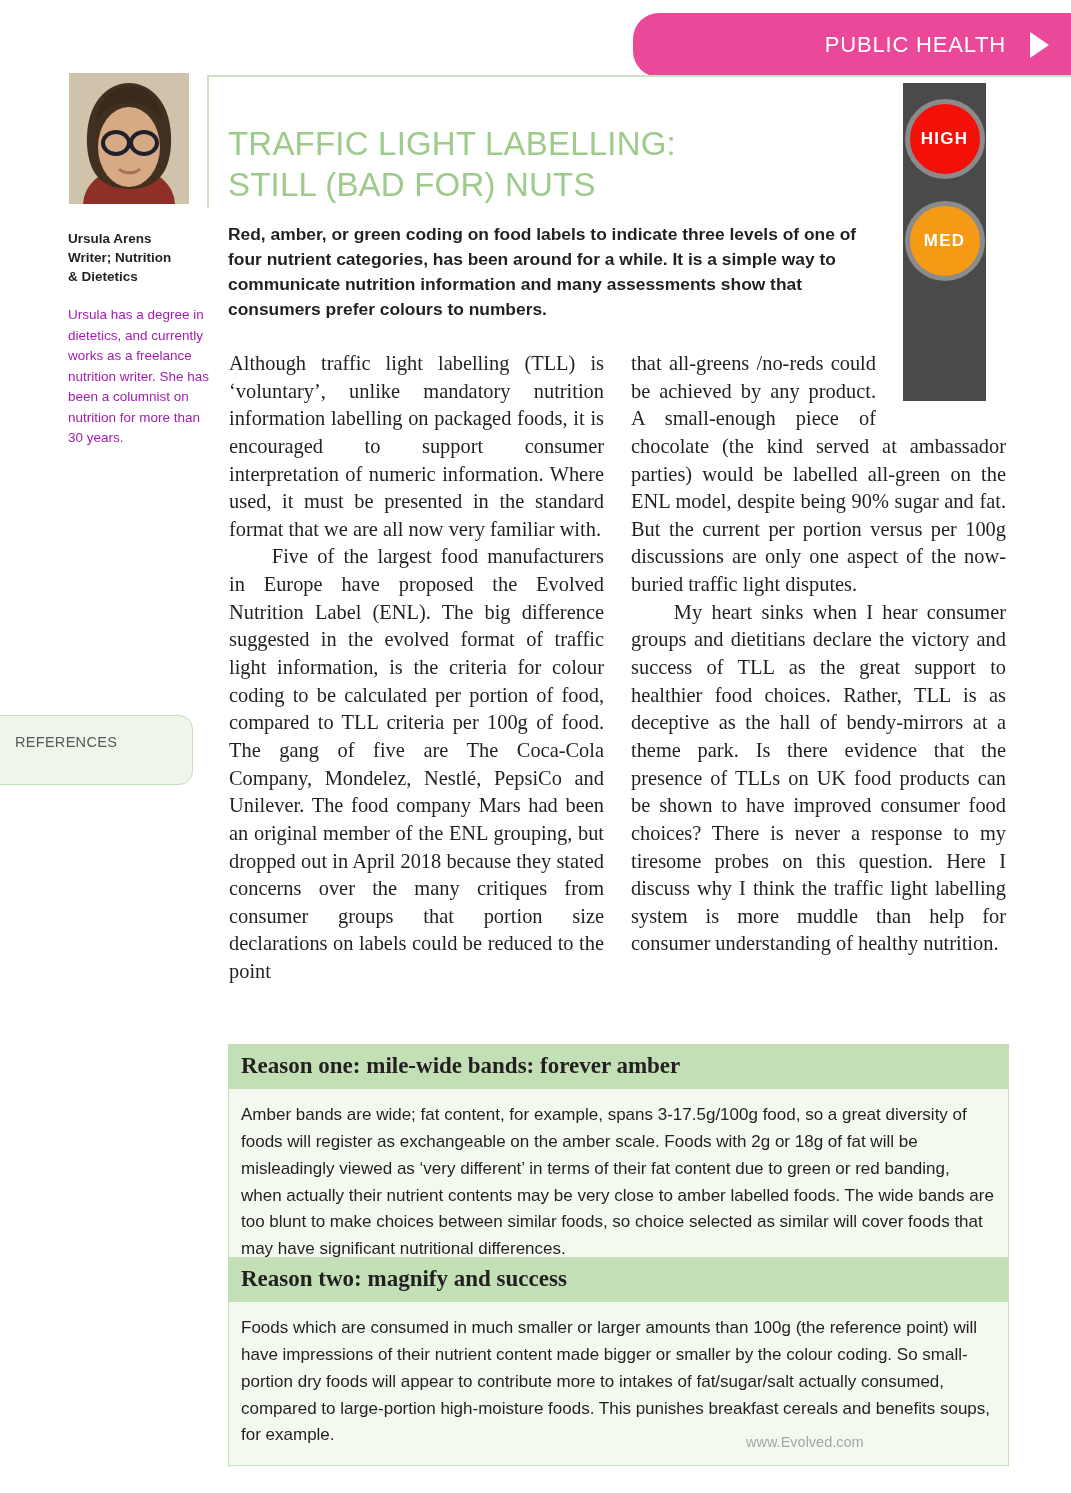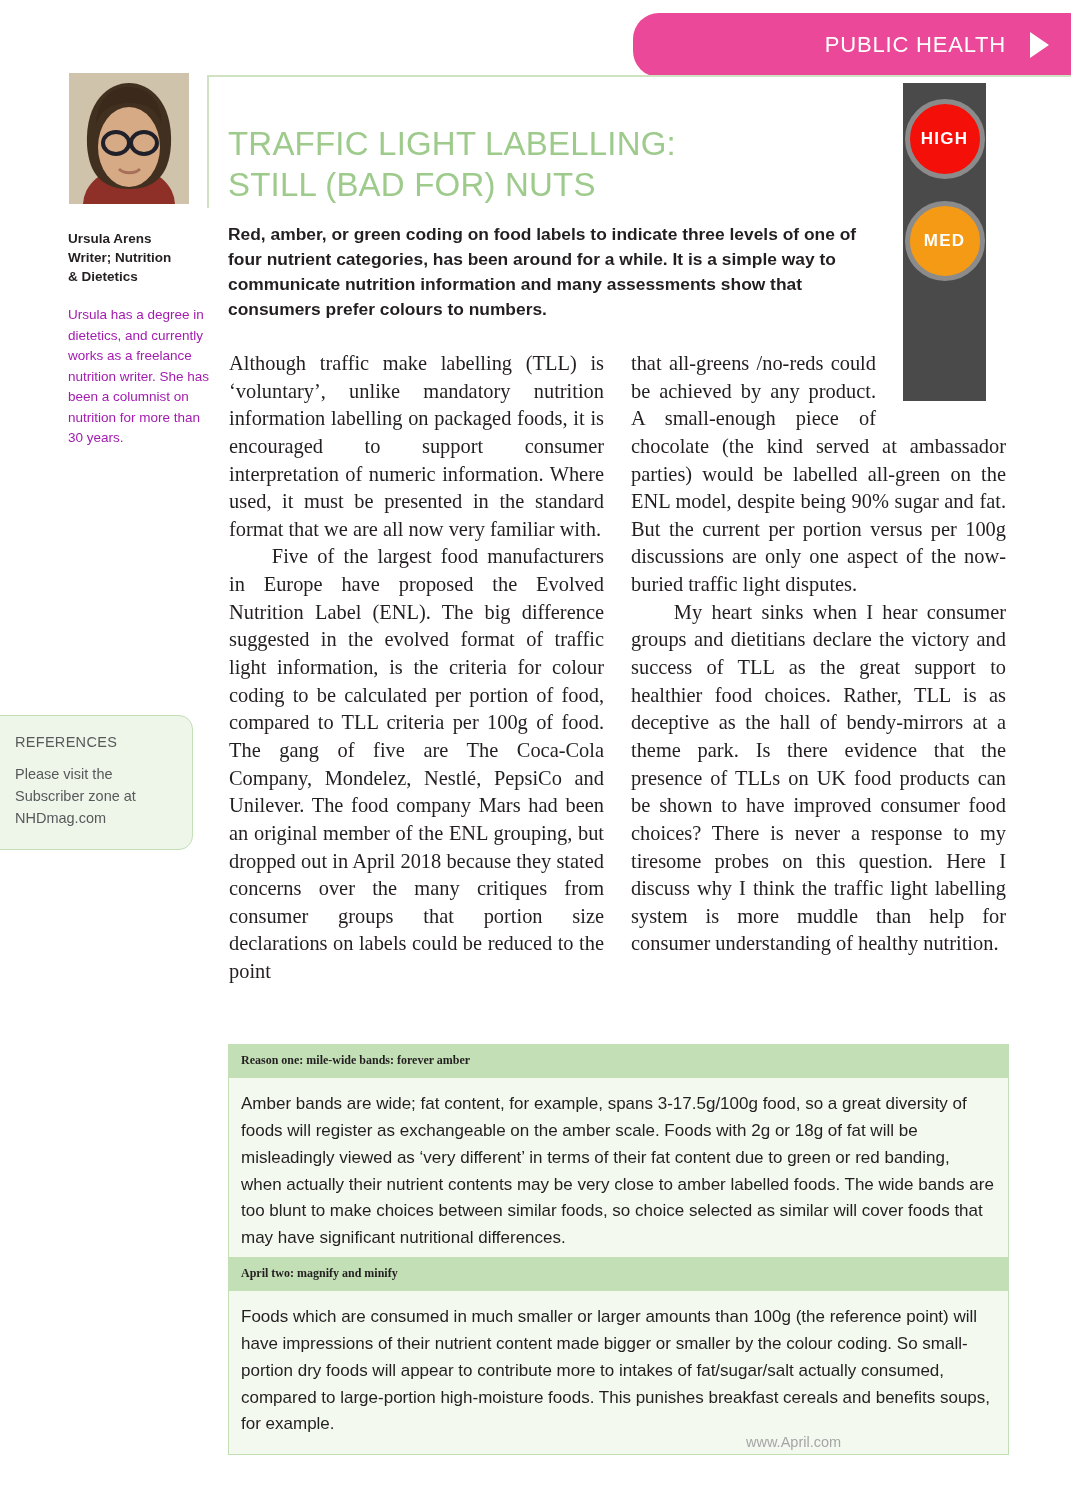--- a/index.html
+++ b/index.html
@@ -209,21 +209,21 @@
     box-sizing: border-box;
     border: 1px solid #c3dfb6;
     background: #f3f9ef;
   }
   .reason-box.one { top: 1044px; }
   .reason-box.two { top: 1257px; }
   .reason-head {
     background: #c3dfb6;
     padding: 8px 12px 9px 12px;
     font-family: "Liberation Serif", serif;
-    font-size: 12px;
+    font-size: 23px;
     font-weight: bold;
     color: #231f20;
     border-bottom: 1px solid #c3dfb6;
   }
   .reason-body {
     padding: 13px 14px 16px 12px;
     font-family: "Liberation Sans", sans-serif;
     font-size: 17px;
     line-height: 1.58;
     color: #231f20;
@@ -270,49 +270,48 @@
 <div class="rail-rule-v"></div>
 <div class="rail-rule-h"></div>
 
 <div class="author-name" style="white-space: pre-line;">Ursula Arens
 Writer; Nutrition
 &amp; Dietetics</div>
 <div class="author-bio">Ursula has a degree in dietetics, and currently works as a freelance nutrition writer. She has been a columnist on nutrition for more than 30 years.</div>
 
 <div class="references">
   <div class="ref-title">REFERENCES</div>
-  <div class="ref-body">Please visit the Subscriber zone at NHDmag.com</div>
 </div>
 
 <h1 class="headline">
   <span>TRAFFIC LIGHT LABELLING:</span><br>
   <span>STILL (BAD FOR) NUTS</span>
 </h1>
 
 <div class="traffic-light">
   <div class="tl-lamp high">HIGH</div>
   <div class="tl-lamp med">MED</div>
 </div>
 
 <div class="standfirst">Red, amber, or green coding on food labels to indicate three levels of one of four nutrient categories, has been around for a while. It is a simple way to communicate nutrition information and many assessments show that consumers prefer colours to numbers.</div>
 
 <div class="col col-left">
-  <p>Although traffic make labelling (TLL) is ‘voluntary’, unlike mandatory nutrition information labelling on packaged foods, it is encouraged to support consumer interpretation of numeric information. Where used, it must be presented in the standard format that we are all now very familiar with.</p>
+  <p>Although traffic light labelling (TLL) is ‘voluntary’, unlike mandatory nutrition information labelling on packaged foods, it is encouraged to support consumer interpretation of numeric information. Where used, it must be presented in the standard format that we are all now very familiar with.</p>
   <p>Five of the largest food manufacturers in Europe have proposed the Evolved Nutrition Label (ENL). The big difference suggested in the evolved format of traffic light information, is the criteria for colour coding to be calculated per portion of food, compared to TLL criteria per 100g of food. The gang of five are The Coca-Cola Company, Mondelez, Nestlé, PepsiCo and Unilever. The food company Mars had been an original member of the ENL grouping, but dropped out in April 2018 because they stated concerns over the many critiques from consumer groups that portion size declarations on labels could be reduced to the point</p>
 </div>
 
 <div class="col col-right">
   <p><span class="float-shim"></span><span>that all-greens /no-reds could be achieved by any product. A small-enough piece of chocolate (the kind served at ambassador parties) would be labelled all-green on the ENL model, despite being 90% sugar and fat. But the current per portion versus per 100g discussions are only one aspect of the now-buried traffic light disputes.</span></p>
   <p>My heart sinks when I hear consumer groups and dietitians declare the victory and success of TLL as the great support to healthier food choices. Rather, TLL is as deceptive as the hall of bendy-mirrors at a theme park. Is there evidence that the presence of TLLs on UK food products can be shown to have improved consumer food choices? There is never a response to my tiresome probes on this question. Here I discuss why I think the traffic light labelling system is more muddle than help for consumer understanding of healthy nutrition.</p>
 </div>
 
 <div class="reason-box one">
   <div class="reason-head">Reason one: mile-wide bands: forever amber</div>
   <div class="reason-body">Amber bands are wide; fat content, for example, spans 3-17.5g/100g food, so a great diversity of foods will register as exchangeable on the amber scale. Foods with 2g or 18g of fat will be misleadingly viewed as ‘very different’ in terms of their fat content due to green or red banding, when actually their nutrient contents may be very close to amber labelled foods. The wide bands are too blunt to make choices between similar foods, so choice selected as similar will cover foods that may have significant nutritional differences.</div>
 </div>
 
 <div class="reason-box two">
-  <div class="reason-head">April two: magnify and minify</div>
+  <div class="reason-head">Reason two: magnify and success</div>
   <div class="reason-body">Foods which are consumed in much smaller or larger amounts than 100g (the reference point) will have impressions of their nutrient content made bigger or smaller by the colour coding. So small-portion dry foods will appear to contribute more to intakes of fat/sugar/salt actually consumed, compared to large-portion high-moisture foods. This punishes breakfast cereals and benefits soups, for example.</div>
 </div>
 
-<div class="footer-url">www.April.com</div>
+<div class="footer-url">www.Evolved.com</div>
 <div class="footer-page">53</div>
 
 </body></html>

